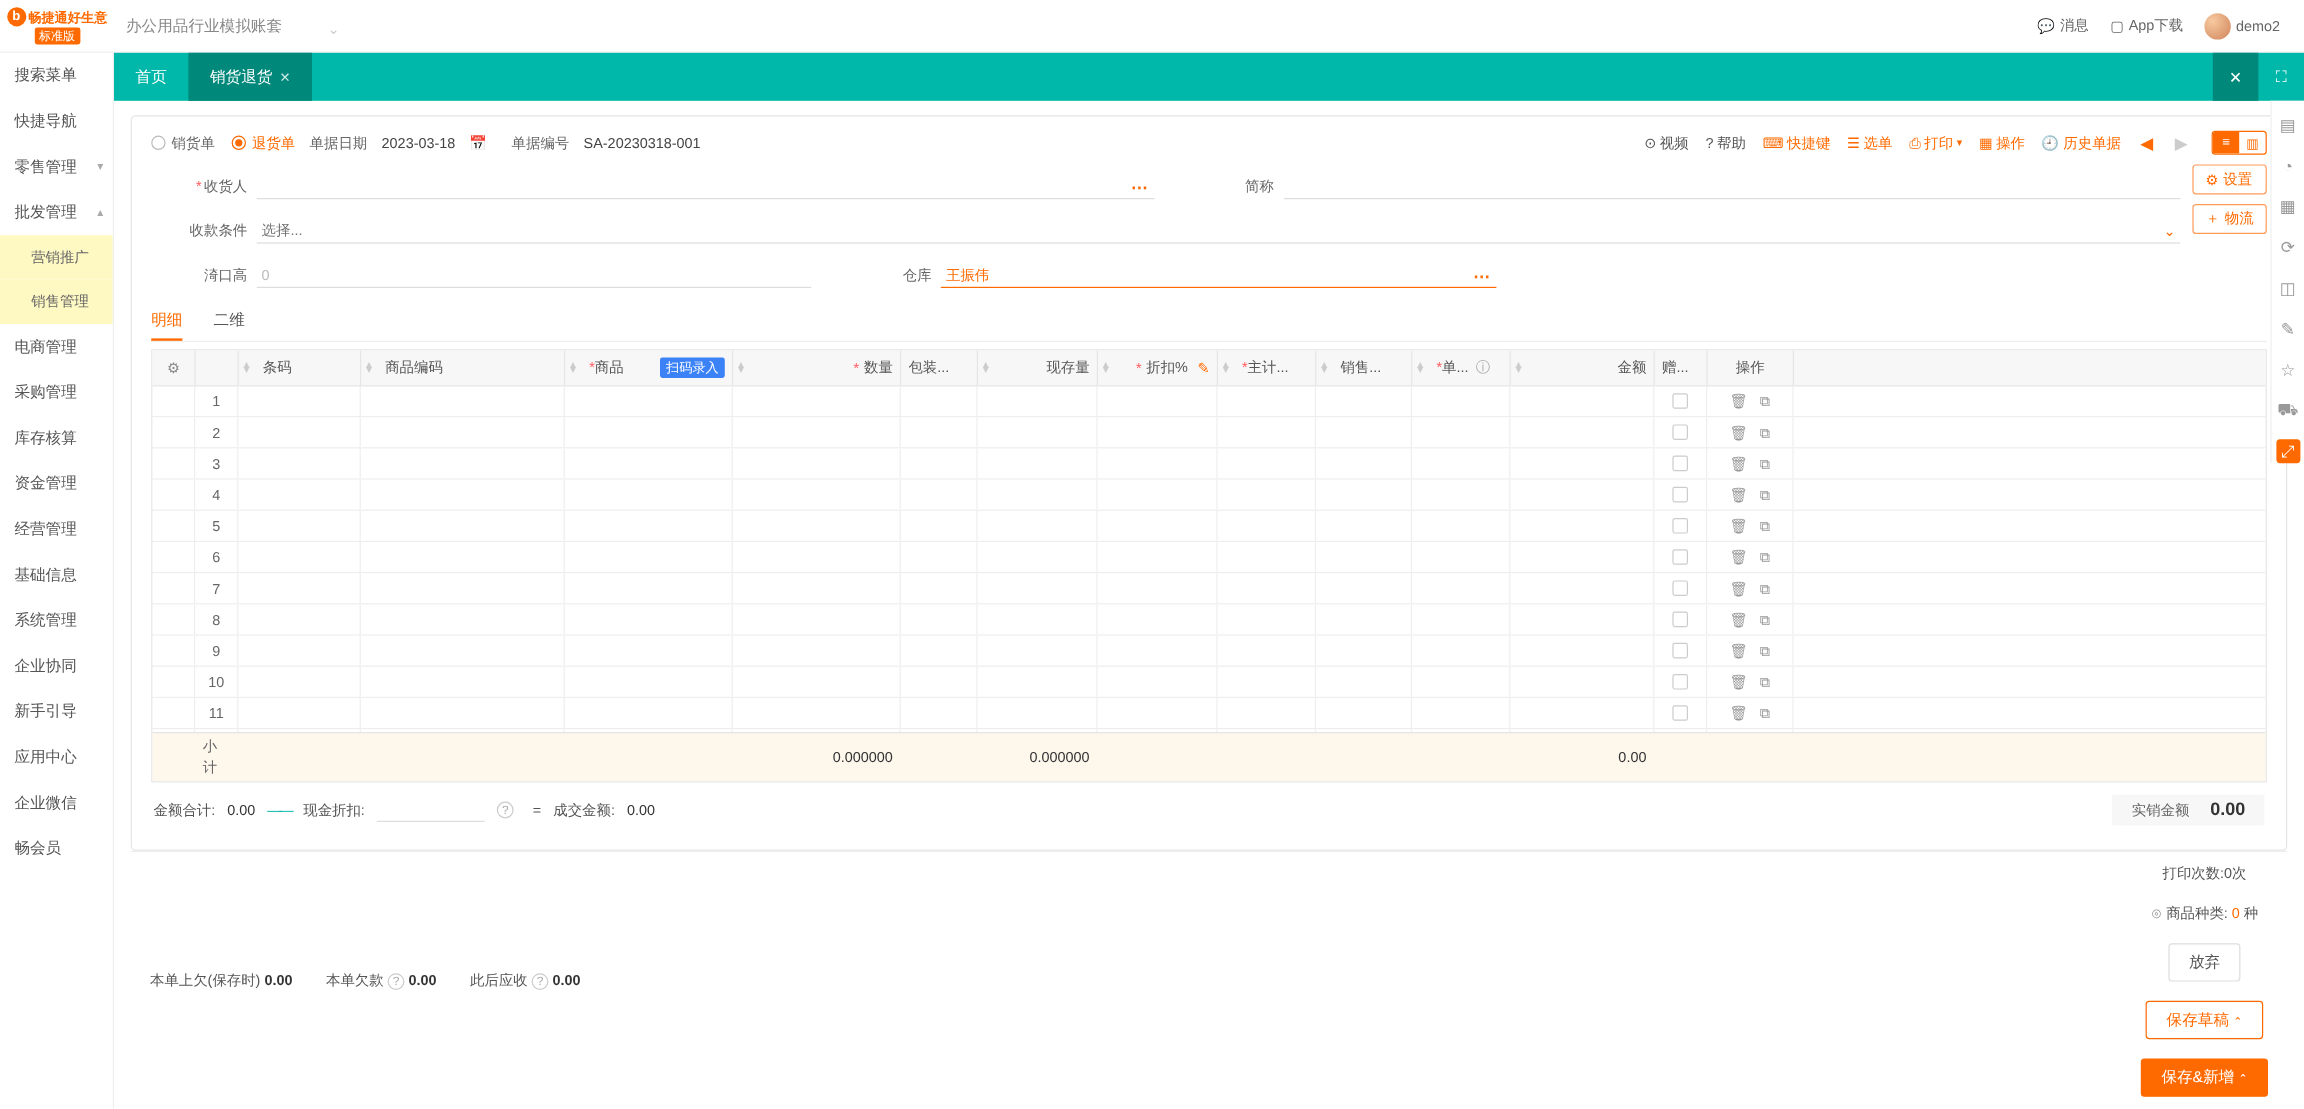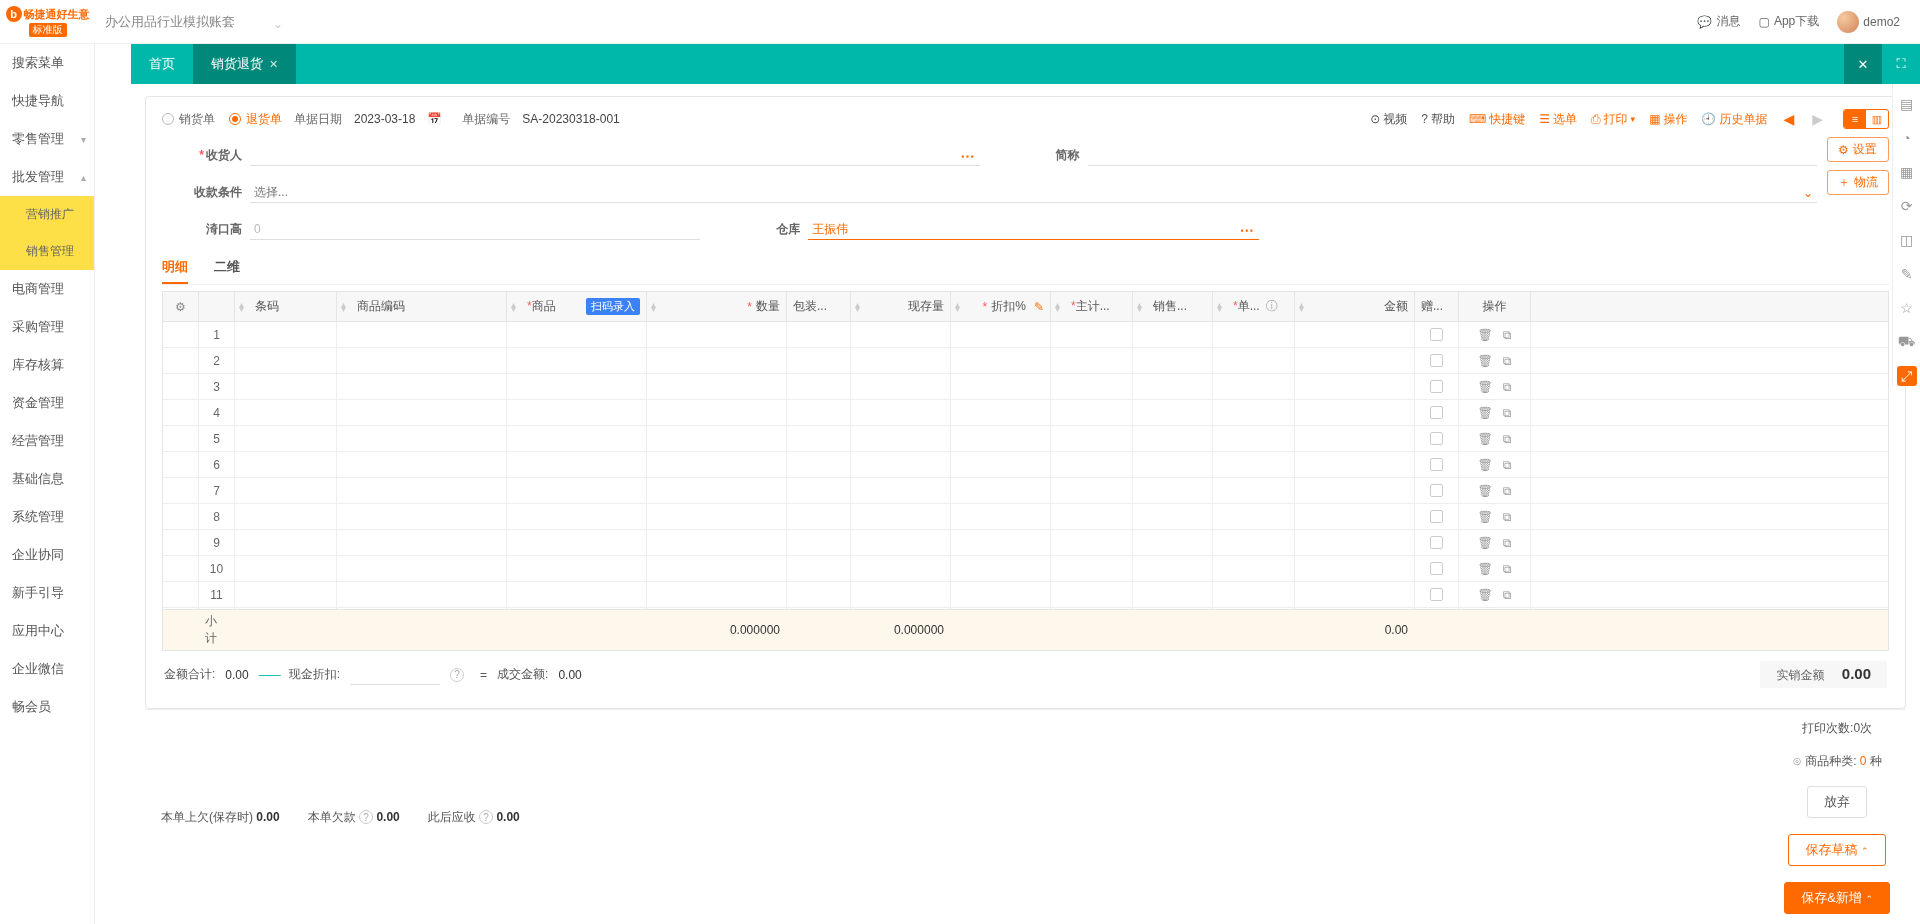--- a/index.html
+++ b/index.html
@@ -8,24 +8,24 @@
 .logo-area { width: 95px; display: flex; flex-direction: column; align-items: center; justify-content: center; height: 44px; }
 .logo-row { color: #ff6a00; font-size: 11px; font-weight: bold; display: flex; align-items: center; gap: 2px; }
 .logo-b { background:#ff6a00; color:#fff; border-radius:50%; width:16px; height:16px; display:inline-flex; align-items:center; justify-content:center; font-size:11px; font-weight:bold;}
 .version-badge { background:#ff6a00; color:#fff; font-size:10px; padding:0 4px; border-radius:2px; margin-top:1px;}
 .company-select { color:#888; margin-left:10px; font-size:13px; flex: 0 0 auto; min-width: 150px; position:relative;}
 .dropdown-caret { position:absolute; right:-28px; top:4px; color:#ccc; font-size:12px;}
 .topbar-flex { flex:1; }
 .topbar-right { display:flex; align-items:center; gap:18px; padding-right:20px; color:#666; font-size:12px;}
 .topbar-right .icon-item { display:flex; align-items:center; gap:4px; cursor:pointer; }
 .avatar { width:22px; height:22px; border-radius:50%; background: radial-gradient(circle at 30% 30%, #f7c9a0, #d0845a); display:inline-block; }
-.main-layout { display:flex; height: calc(100% - 44px); gap: 36px; }
+.main-layout { display:flex; height: calc(100% - 44px); }
 .sidebar { width: 95px; border-right:1px solid #eee; background:#fff; overflow-y:auto; }
 .sb-item { padding: 10px 8px 10px 12px; color:#555; cursor:pointer; display:flex; align-items:center; justify-content:space-between; font-size:13px;}
-.sb-item.sub { font-size:12px; background:#fde047; padding-left: 26px; color:#666;}
+.sb-item.sub { font-size:12px; background:#fef9c3; padding-left: 26px; color:#666;}
 .content { flex:1; display:flex; flex-direction:column; position: relative; min-width:0;}
 .tab-strip { height: 40px; background:#00b8a9; display:flex; align-items:stretch; color:#fff; }
 .tab { padding: 0 18px; display:flex; align-items:center; gap:6px; cursor:pointer; font-size:13px; position:relative;}
 .tab.active { background:#00897b; }
 .tab-close { font-size:11px; opacity:.8;}
 .tab-actions { margin-left:auto; display:flex; align-items:center;}
 .tab-act-btn { width:38px; height:40px; display:flex; align-items:center; justify-content:center; color:#fff; cursor:pointer;}
 .tab-act-btn.dark { background:#00897b; }
 .page-body { flex:1; padding: 12px 14px 0 14px; display:flex; flex-direction:column; min-height:0; overflow:hidden;}
 .card { background:#fff; border:1px solid #e5e5e5; border-radius:4px; padding:12px 16px 10px 16px; flex:1; display:flex; flex-direction:column; min-height:0;}
@@ -41,29 +41,29 @@
 .toolbar-right .it { display:flex; align-items:center; gap:3px; cursor:pointer; font-size:12px;}
 .toolbar-right .orange { color:#ff6a00; }
 .nav-arrow { color:#ccc; cursor:pointer; padding:0 2px; font-size:14px;}
 .nav-arrow.on{ color:#ff6a00;}
 .view-toggle { display:flex; border:1px solid #ff6a00; border-radius:3px; overflow:hidden; margin-left:4px;}
 .view-toggle .v { width:22px; height:18px; display:flex; align-items:center; justify-content:center; font-size:11px; cursor:pointer;}
 .view-toggle .v.on{ background:#ff6a00; color:#fff;}
 .view-toggle .v.off{ color:#ff6a00;}
 .form-row { display:flex; padding:8px 0; gap: 20px;}
 .form-field { flex:1; display:flex; align-items:center; gap:8px; position:relative;}
-.form-field .lbl { width:80px; text-align:right; color:#666; font-size:12px;font-weight:bold;}
+.form-field .lbl { width:80px; text-align:right; color:#666; font-size:12px;}
 .form-field .lbl .req { color:#ff5a5f; margin-right:2px;}
 .form-field .inp { flex:1; border:none; border-bottom:1px solid #ddd; padding:3px 18px 3px 4px; font-size:12px; color:#444; background:transparent;}
 .form-field .suffix { position:absolute; right:4px; color:#ff6a00; font-weight:bold; font-size:14px; cursor:pointer; letter-spacing:1px;}
 .form-field .inp.orange-underline { border-bottom-color:#ff6a00; color:#ff6a00;}
 .form-field .select-carets { position:absolute; right:4px; color:#ff6a00; font-size:12px;}
 .outline-btn { border:1px solid #ff9b59; color:#ff6a00; background:#fff; border-radius:3px; padding:3px 10px; font-size:12px; display:flex; align-items:center; gap:4px; cursor:pointer;}
 .side-buttons { display:flex; flex-direction:column; gap:8px; padding-left:10px;}
-.sub-tabs { display:flex; gap:26px; border-bottom:1px solid #eee; font-size:13px; margin-top:4px;font-weight:bold;}
+.sub-tabs { display:flex; gap:26px; border-bottom:1px solid #eee; font-size:13px; margin-top:4px;}
 .sub-tab { padding:6px 0; cursor:pointer; color:#555;}
 .sub-tab.active { color:#ff6a00; border-bottom:2px solid #ff6a00;}
 .table-wrap { flex:1; border:1px solid #e5e5e5; margin-top:6px; display:flex; flex-direction:column; min-height:200px; overflow:hidden;}
 .thead { display:flex; background:#f7f7f7; border-bottom:1px solid #e5e5e5; font-size:12px; color:#555;}
 .th { border-right:1px solid #e5e5e5; padding:6px 6px; display:flex; align-items:center; gap:4px; position:relative; overflow:hidden; white-space:nowrap;}
 .th .req { color:#ff5a5f;}
 .th .sort { color:#ccc; font-size:10px; position:absolute; left:4px; display:flex; flex-direction:column; line-height:6px;}
 .th .sort .dn { margin-top:-2px;}
 .th .txt { margin-left:14px;}
 .th.center { justify-content: center;}

